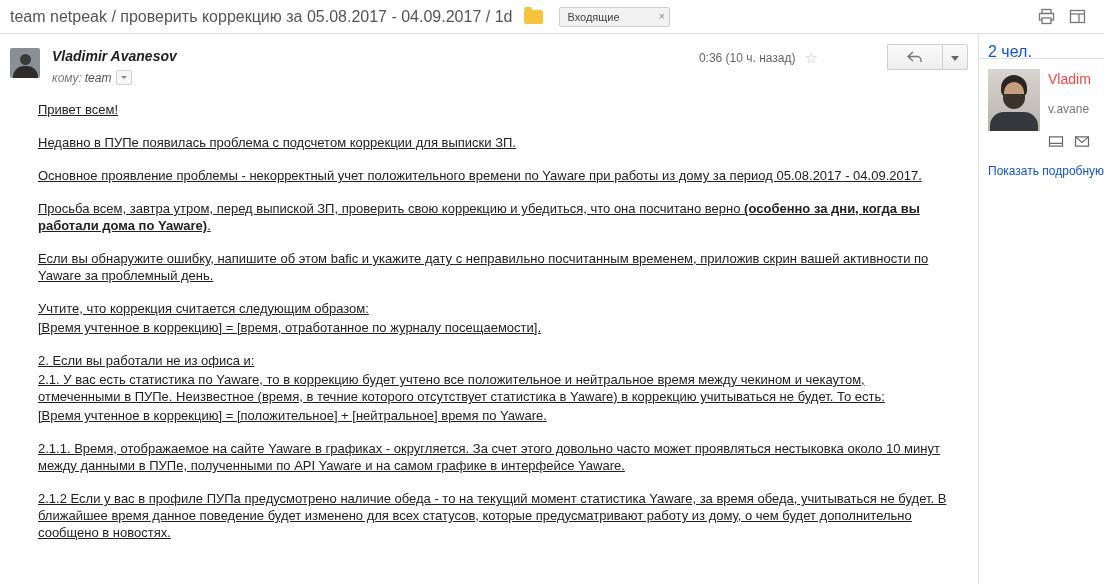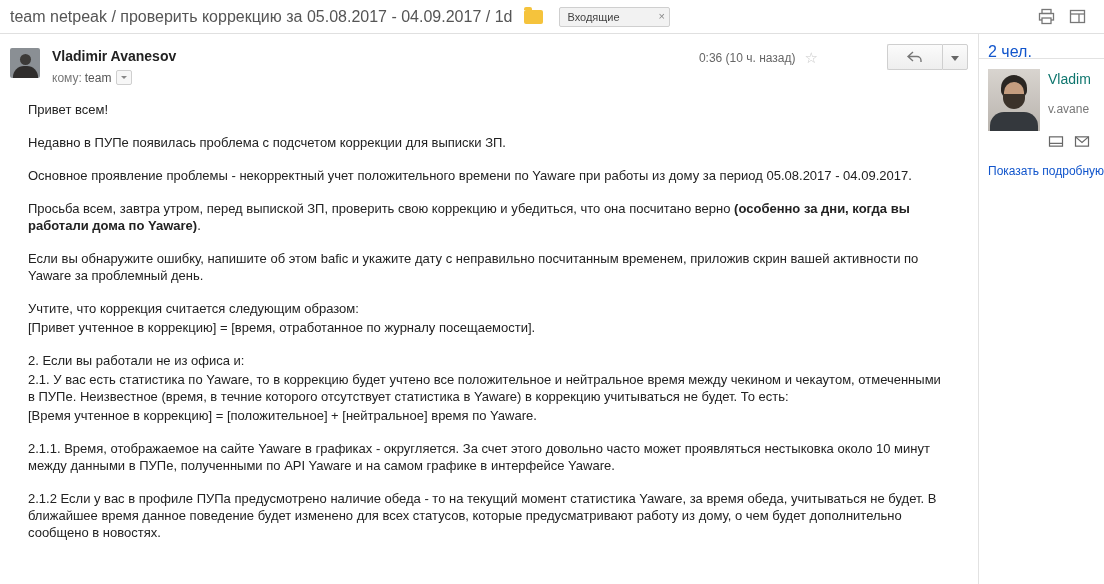--- a/index.html
+++ b/index.html
@@ -130,20 +130,21 @@
   }
   .avatar .body-sh {
     position: absolute;
     left: 3px; top: 18px;
     width: 25px; height: 16px;
     border-radius: 11px 11px 0 0;
     background: #2f2d2c;
   }
   .sender-info {
     margin-left: 12px;
+    font-style: italic;
   }
   .sender-name {
     font-size: 14px;
     font-weight: bold;
     color: #222;
     line-height: 16px;
   }
   .recipients {
     margin-top: 6px;
     font-size: 12px;
@@ -216,24 +217,25 @@
     content: "";
     position: absolute;
     left: 8px; top: 11px;
     border-left: 4px solid transparent;
     border-right: 4px solid transparent;
     border-top: 5px solid #666;
   }
 
   
   .msg-body {
-    padding: 16px 14px 0 28px;
+    padding: 16px 14px 0 38px;
     font-size: 13px;
     color: #222;
     line-height: 17px;
+    text-decoration: underline;
   }
   .msg-body p {
     margin: 0 0 16px 0;
   }
   .msg-body p.tight {
     margin: 0 16px 2px 0;
   }
   .msg-body p.block-last {
     margin: 0 0 16px 0;
   }
@@ -292,21 +294,21 @@
     border-radius: 14px 14px 0 0;
     background: #34383d;
   }
   .contact-text {
     margin-left: 8px;
     padding-top: 2px;
     overflow: hidden;
   }
   .contact-name {
     font-size: 14px;
-    color: #0f766e;
+    color: #ef4444;
     white-space: nowrap;
   }
   .contact-email {
     font-size: 12px;
     color: #777;
     margin-top: 15px;
     white-space: nowrap;
   }
   .contact-icons {
     margin-top: 18px;
@@ -386,21 +388,21 @@
     </div>
 
     <div class="msg-body">
       <p>Привет всем!</p>
       <p>Недавно в ПУПе появилась проблема с подсчетом коррекции для выписки ЗП.</p>
       <p>Основное проявление проблемы - некорректный учет положительного времени по Yaware при работы из дому за период 05.08.2017 - 04.09.2017.</p>
       <p><span>Просьба всем, завтра утром, перед выпиской ЗП, проверить свою коррекцию и убедиться, что она посчитано верно </span><b>(особенно за дни, когда вы работали дома по Yaware)</b><span>.</span></p>
       <p>Если вы обнаружите ошибку, напишите об этом bafic и укажите дату с неправильно посчитанным временем, приложив скрин вашей активности по Yaware за проблемный день.</p>
 
       <p class="tight">Учтите, что коррекция считается следующим образом:</p>
-      <p class="block-last">[Привет учтенное в коррекцию] = [время, отработанное по журналу посещаемости].</p>
+      <p class="block-last">[Время учтенное в коррекцию] = [время, отработанное по журналу посещаемости].</p>
 
       <p class="tight">2. Если вы работали не из офиса и:</p>
       <p class="tight">2.1. У вас есть статистика по Yaware, то в коррекцию будет учтено все положительное и нейтральное время между чекином и чекаутом, отмеченными в ПУПе. Неизвестное (время, в течние которого отсутствует статистика в Yaware) в коррекцию учитываться не будет. То есть:</p>
       <p class="block-last">[Время учтенное в коррекцию] = [положительное] + [нейтральное] время по Yaware.</p>
 
       <p>2.1.1. Время, отображаемое на сайте Yaware в графиках - округляется. За счет этого довольно часто может проявляться нестыковка около 10 минут между данными в ПУПе, полученными по API Yaware и на самом графике в интерфейсе Yaware.</p>
       <p>2.1.2 Если у вас в профиле ПУПа предусмотрено наличие обеда - то на текущий момент статистика Yaware, за время обеда, учитываться не будет. В ближайшее время данное поведение будет изменено для всех статусов, которые предусматривают работу из дому, о чем будет дополнительно сообщено в новостях.</p>
 
     </div>
   </div>

